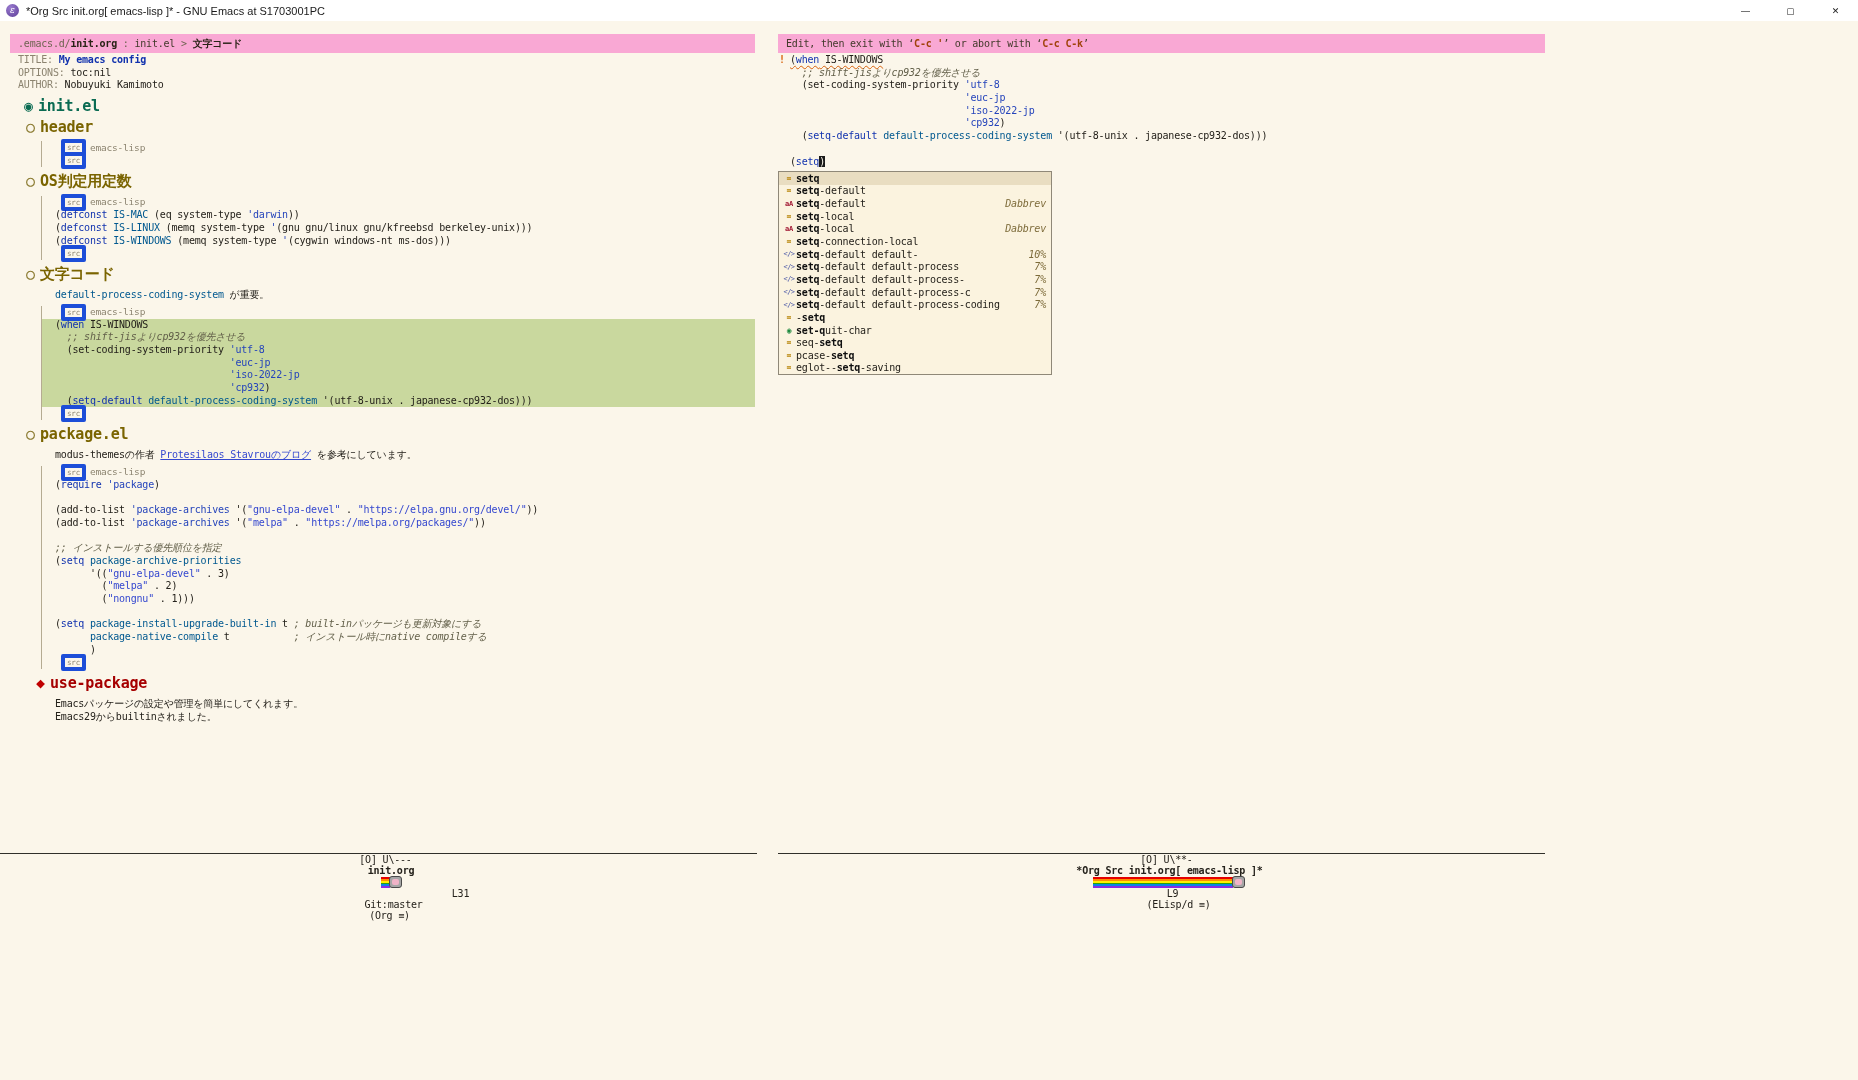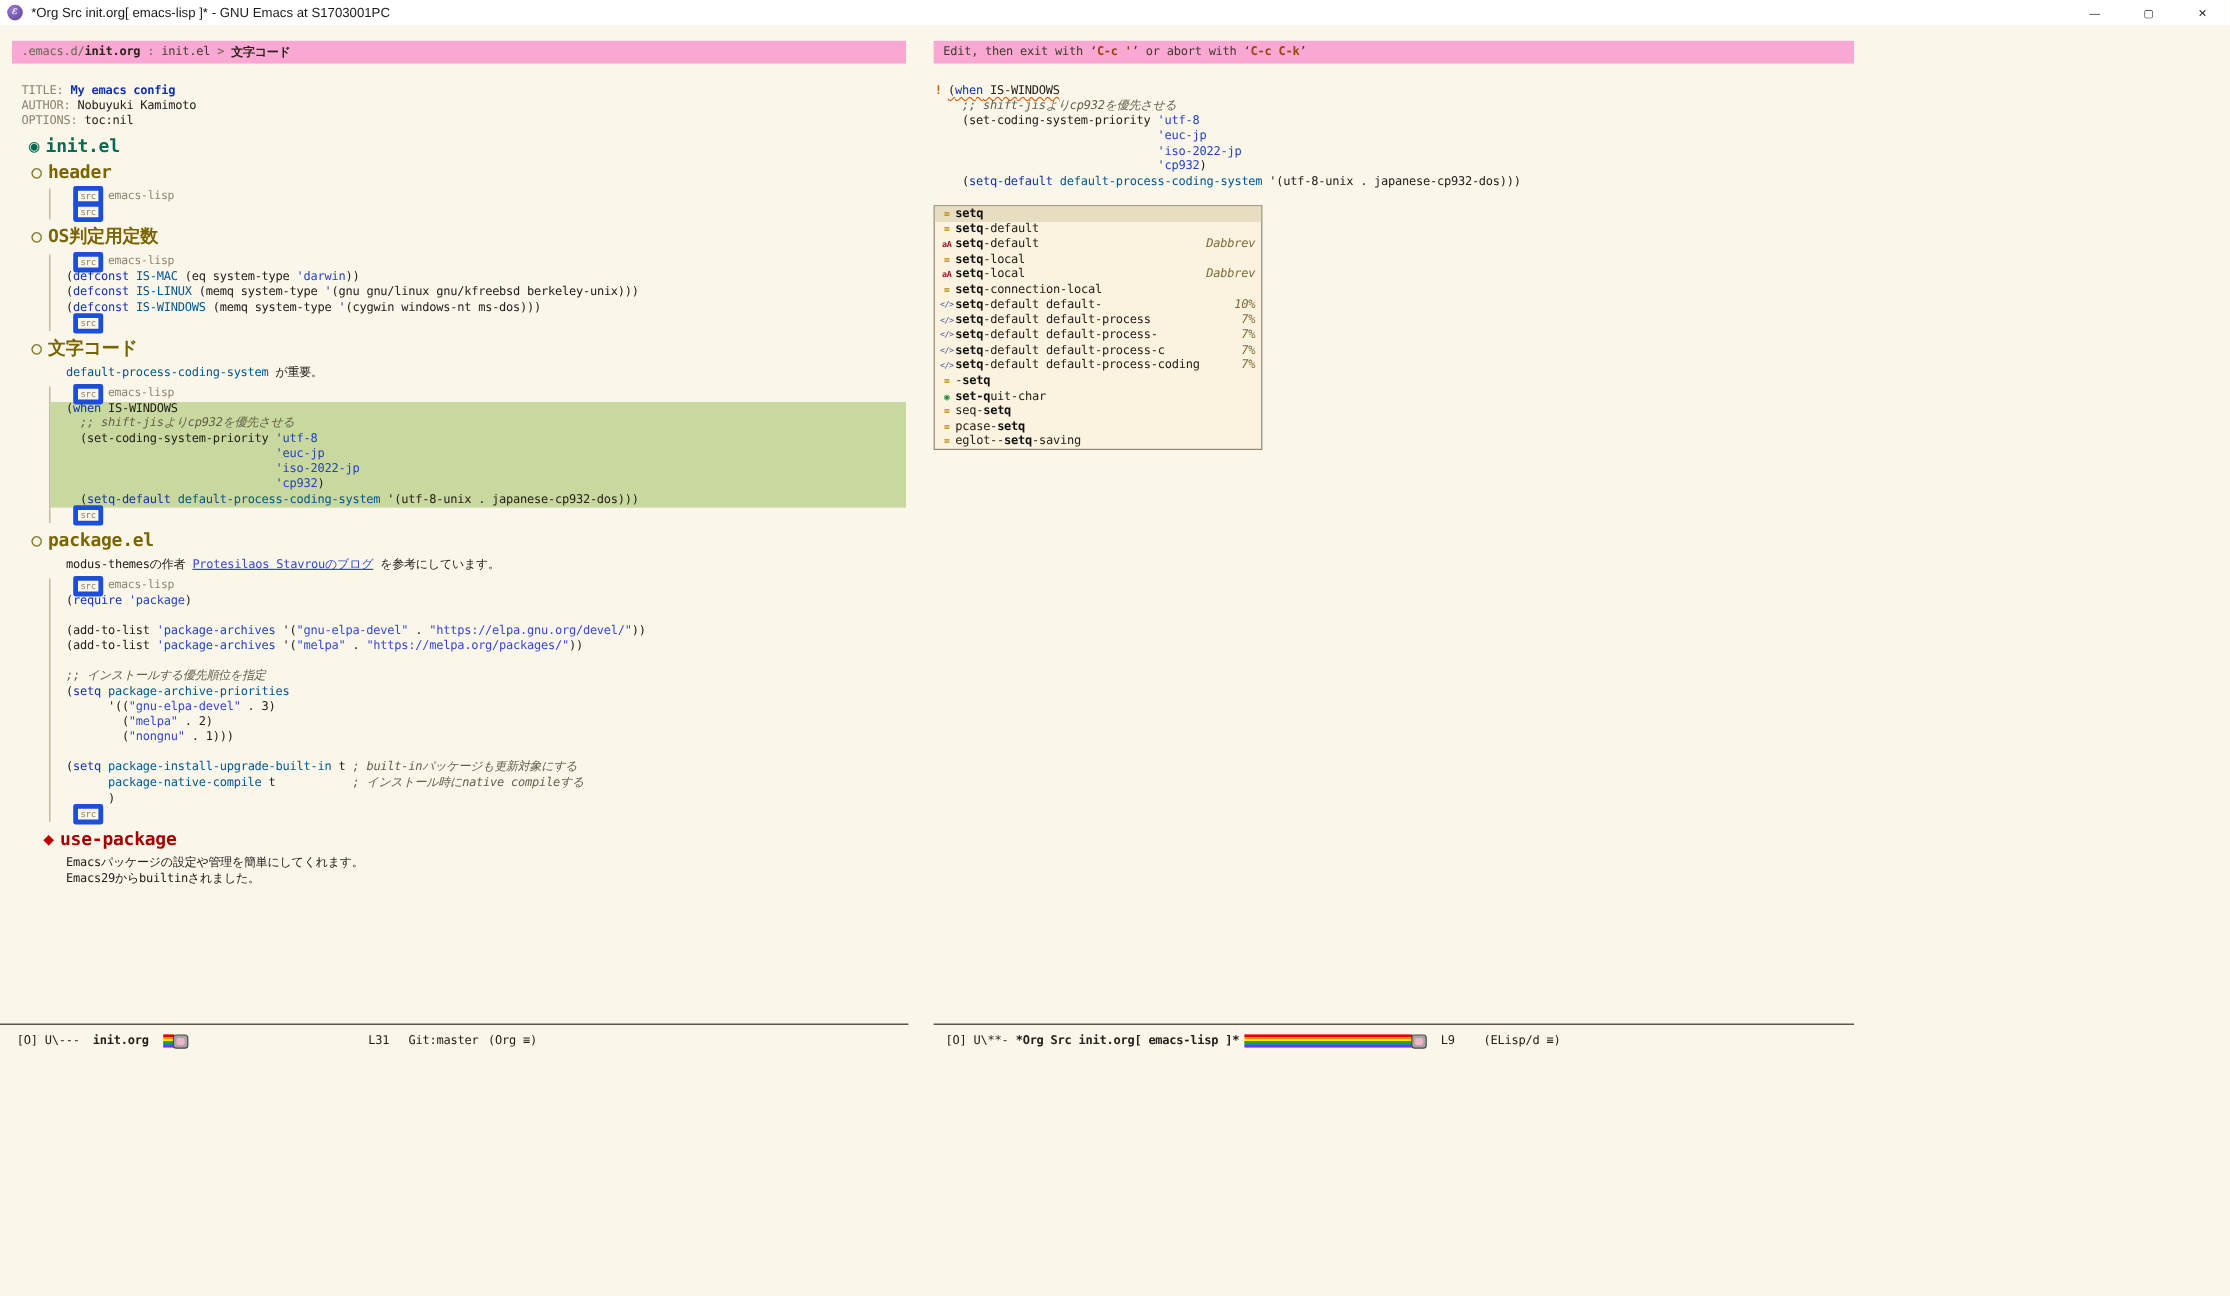--- a/index.html
+++ b/index.html
@@ -27,21 +27,21 @@
 .lwin{position:absolute;left:10px;top:34px;width:745px;}
 .rwin{position:absolute;left:778px;top:34px;width:767px;}
 .headerline{height:19px;background:#f9a8d4;display:flex;align-items:center;
   padding:0 8px;font-size:10px;letter-spacing:-0.2px;color:#42392a;white-space:pre;}
 .hl-bold{font-weight:bold;color:#2a2317;}
 .hl-dim{color:#6e6450;}
 .hl-norm{color:#42392a;}
 .hl-key{color:#a0420a;font-weight:bold;}
 .hl-text{color:#42392a;}
 
-.win-body{position:relative;padding-top:17px;font-size:10px;letter-spacing:-0.2px;
+.win-body{position:relative;padding-top:1px;font-size:10px;letter-spacing:-0.2px;
   line-height:12.7px;color:var(--fg);}
 #l-body{height:812px;overflow:hidden;}
 .line{white-space:pre;height:12.7px;}
 .meta{padding-left:8px;}
 .para{padding-left:45px;}
 
 .hline{margin:8px 0;font-weight:bold;font-size:15px;white-space:pre;}
 .h1{padding-left:14px;color:#0a6b52;}
 .h2{padding-left:16px;color:#7a6400;}
 .h3{padding-left:26px;color:#a60000;}
@@ -89,21 +89,21 @@
 .icon-abc{color:#a0132f;font-weight:bold;font-size:7px;}
 .icon-code{color:#4a57a6;font-size:7px;letter-spacing:-0.5px;}
 .icon-fn{color:#1f8a3f;}
 .p-label{color:#24211b;}
 .p-label .match{font-weight:bold;color:#0f0f0f;}
 .p-ann{margin-left:auto;font-style:italic;color:#7d6b3a;padding-left:10px;}
 
 
 .modeline{position:absolute;height:28px;border-top:1px solid #30302a;display:flex;
   align-items:center;font-size:10px;letter-spacing:-0.2px;color:#24211b;
-  background:var(--bg);white-space:pre;}
+  background:var(--bg);white-space:pre;flex-direction:column;}
 .lmode{left:0;top:853px;width:757px;padding-left:14px;}
 .rmode{left:778px;top:853px;width:767px;padding-left:10px;}
 .mbuf{font-weight:bold;margin-left:11px;}
 .rmode .mbuf{margin-left:6px;}
 .mline-l{margin-left:150px;}
 .mvc{margin-left:16px;}
 .mmode{margin-left:8px;}
 .mline-r{margin-left:12px;}
 .rmode .mmode{margin-left:24px;}
 .nyan{display:inline-flex;align-items:center;margin-left:12px;}
@@ -131,22 +131,22 @@
       <div class="wbtn">—</div>
       <div class="wbtn">▢</div>
       <div class="wbtn">✕</div>
     </div>
   </div>
 
   <div class="lwin">
     <div class="headerline" id="l-header"><span class="hl-dim">.emacs.d/</span><span class="hl-bold">init.org</span><span class="hl-dim"> : </span><span class="hl-norm">init.el</span><span class="hl-dim"> &gt; </span><span class="hl-bold">文字コード</span></div>
     <div class="win-body" id="l-body">
         <div class="line meta"><span class="tk tk-okw">TITLE: </span><span class="tk tk-otitle">My emacs config</span></div>
+        <div class="line meta"><span class="tk tk-okw">OPTIONS: </span><span class="tk tk-df">toc:nil</span></div>
         <div class="line meta"><span class="tk tk-okw">AUTHOR: </span><span class="tk tk-df">Nobuyuki Kamimoto</span></div>
-        <div class="line meta"><span class="tk tk-okw">OPTIONS: </span><span class="tk tk-df">toc:nil</span></div>
         <div class="hline h1"><span class="bullet">◉</span><span>init.el</span></div>
         <div class="hline h2"><span class="bullet">○</span><span>header</span></div>
         <div class="block">
           <div class="block-label">
             <span class="src-tag">src</span>
             <span class="block-lang">emacs-lisp</span>
           </div>
           <div class="block-label">
             <span class="src-tag">src</span>
           </div>

